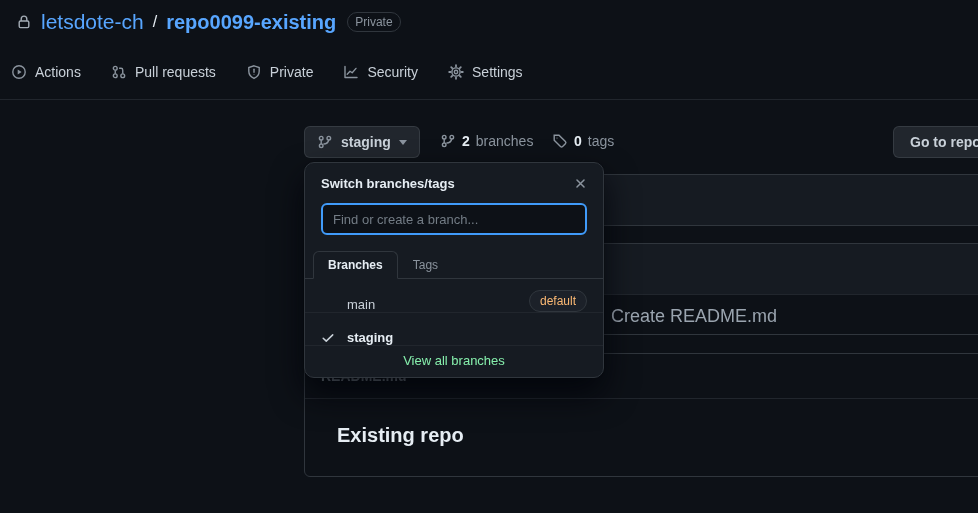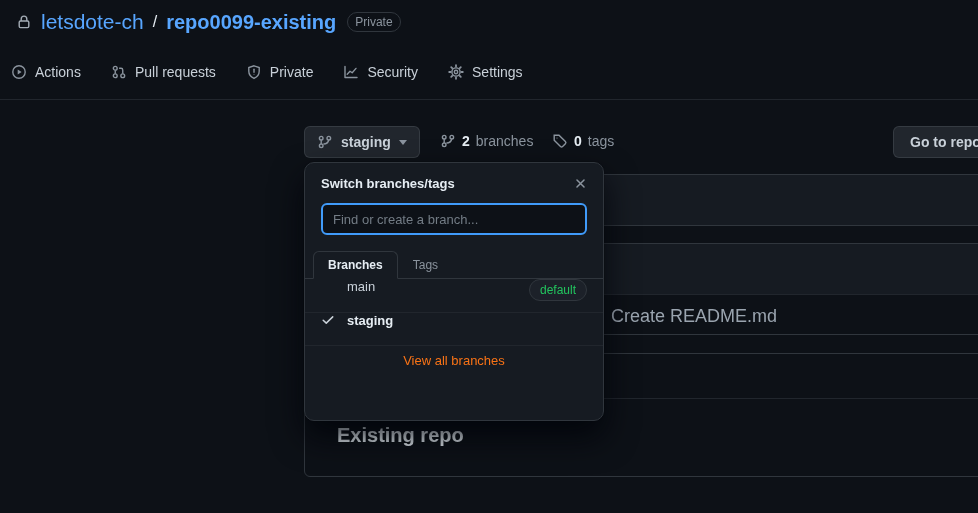--- a/index.html
+++ b/index.html
@@ -84,21 +84,21 @@
   }
   .readme-head {
     height:45px; display:flex; align-items:center; padding:0 16px;
     border-bottom:1px solid #21262d; font-size:14px; font-weight:600; color:#8b949e;
   }
   .readme-body { padding:25px 32px; }
   .readme-body h1 { font-size:20px; font-weight:600; color:#e6edf3; }
 
   
   .branch-menu {
-    position:absolute; left:304px; top:162px; width:300px; height:259px;
+    position:absolute; left:304px; top:162px; width:300px; height:216px;
     background:#161b22; border:1px solid #30363d; border-radius:10px;
     box-shadow:0 16px 32px rgba(1,4,9,0.85), 0 0 1px rgba(1,4,9,0.9);
     z-index:10; display:flex; flex-direction:column;
   }
   .menu-header {
     display:flex; align-items:center; justify-content:space-between;
     padding:13px 16px 7px;
   }
   .menu-title { font-size:13px; font-weight:700; color:#e6edf3; }
   .menu-close { color:#8b949e; cursor:pointer; }
@@ -116,36 +116,36 @@
   .menu-tab {
     font-size:12px; padding:6px 14px; color:#8b949e; cursor:pointer;
     border:1px solid transparent; margin-bottom:-1px;
   }
   .menu-tab.active {
     font-weight:600; color:#e6edf3; background:#161b22;
     border:1px solid #30363d; border-bottom:1px solid #161b22;
     border-radius:6px 6px 0 0;
   }
   .menu-item {
-    display:flex; align-items:flex-start; height:33px; padding:0 16px;
+    display:flex; align-items:flex-end; height:33px; padding:0 16px;
     cursor:pointer; font-size:13px; color:#c9d1d9;
   }
   .menu-item + .menu-item { border-top:1px solid #21262d; }
   .menu-item .check-slot { width:26px; color:#c9d1d9; }
   .menu-item.selected .item-name { font-weight:600; color:#e6edf3; }
   .default-badge {
     margin-left:auto; font-size:12px; line-height:20px; padding:0 10px;
-    color:#22c55e; border:1px solid #30363d; border-radius:2em;
+    color:#fdba74; border:1px solid #30363d; border-radius:2em;
     background:rgba(99,110,123,0.08);
   }
   .menu-footer {
     border-top:1px solid #21262d; height:29px; display:flex;
     align-items:center; justify-content:center;
   }
-  .menu-footer a { color:#f97316; font-size:13px; text-decoration:none; cursor:pointer; }
+  .menu-footer a { color:#86efac; font-size:13px; text-decoration:none; cursor:pointer; }
 </style>
 </head>
 <body>
 
 <div id="page">
 
   <div class="gh-header">
     <span style="color:#a3acb5;">
       <svg width="16" height="16" viewBox="0 0 16 16" fill="none" stroke="currentColor" stroke-width="1.4">
         <rect x="3.2" y="7" width="9.6" height="6.6" rx="1.3"></rect>

